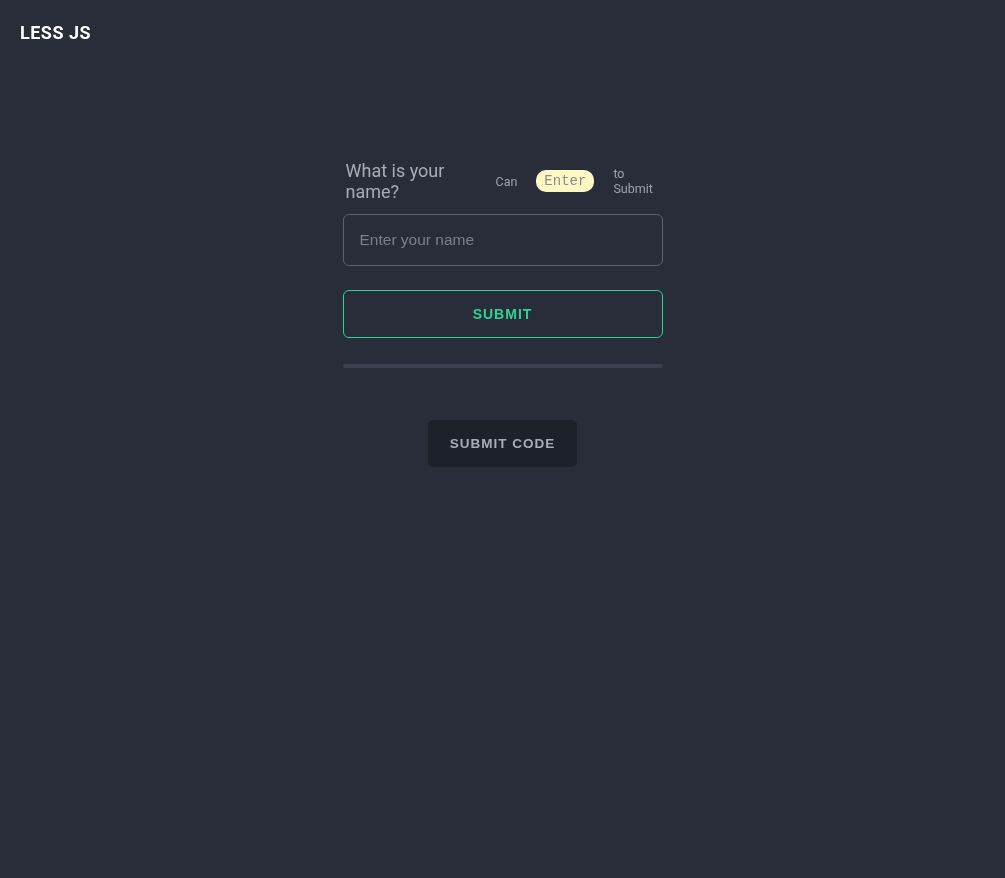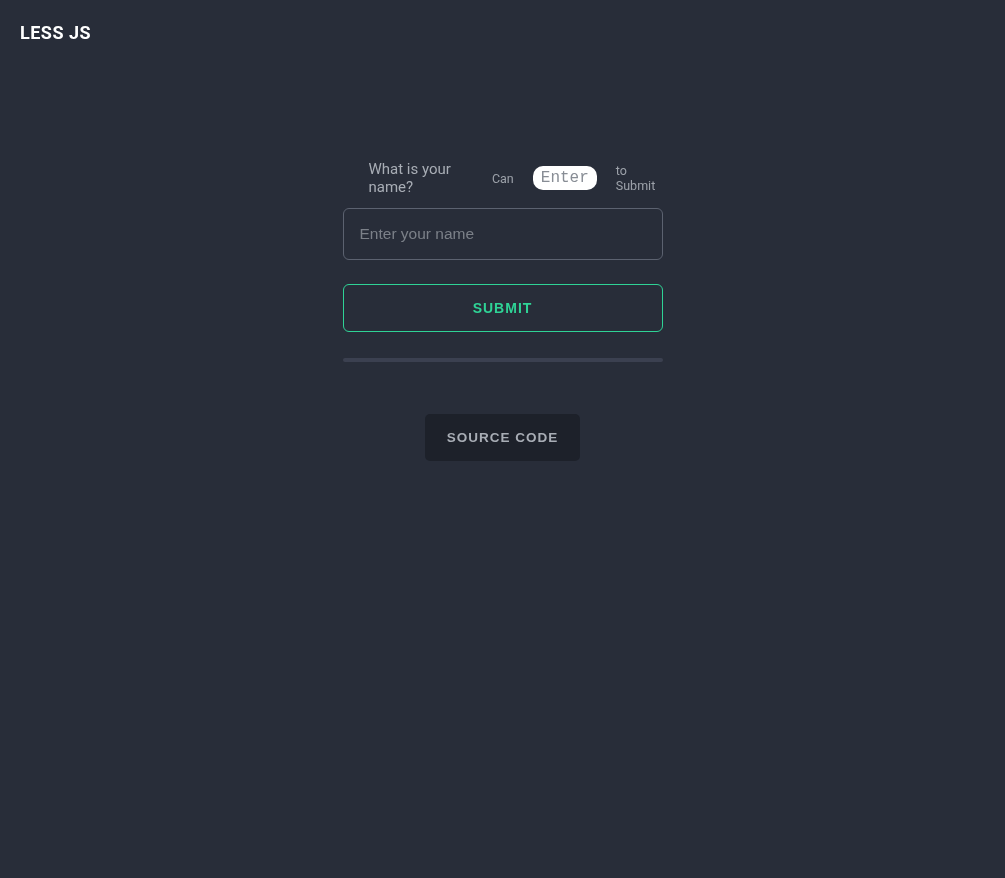--- a/index.html
+++ b/index.html
@@ -41,39 +41,38 @@
     
     .label-row {
       display: flex;
       justify-content: space-between;
       align-items: center;
       margin-bottom: 12px;
       padding: 0 3px;
     }
     
     .question-label {
-      font-size: 15px;
+      font-size: 18px;
       color: #a8adb5;
-      margin-left: 23px;
     }
     
     .hint-text {
       font-size: 12.5px;
       color: #9da2aa;
       display: flex;
       align-items: center;
       gap: 19px;
     }
     
     .key-badge {
-      background-color: #ffffff;
+      background-color: #fef9c3;
       border-radius: 10px;
       padding: 3px 8px;
       font-family: 'Courier New', monospace;
-      font-size: 16px;
+      font-size: 14px;
       color: #888d95;
     }
     
     .name-input {
       width: 100%;
       height: 52px;
       background-color: transparent;
       border: 1px solid #5c6270;
       border-radius: 6px;
       padding: 0 16px;
@@ -141,15 +140,15 @@
     </div>
     
     <input type="text" class="name-input" placeholder="Enter your name" style="">
     
     <button class="submit-button">SUBMIT</button>
     
     <div class="divider"></div>
     
   </div>
 
-  <button class="source-code-button">SOURCE CODE</button>
+  <button class="source-code-button">SUBMIT CODE</button>
 
 </div>
 
 </body></html>

